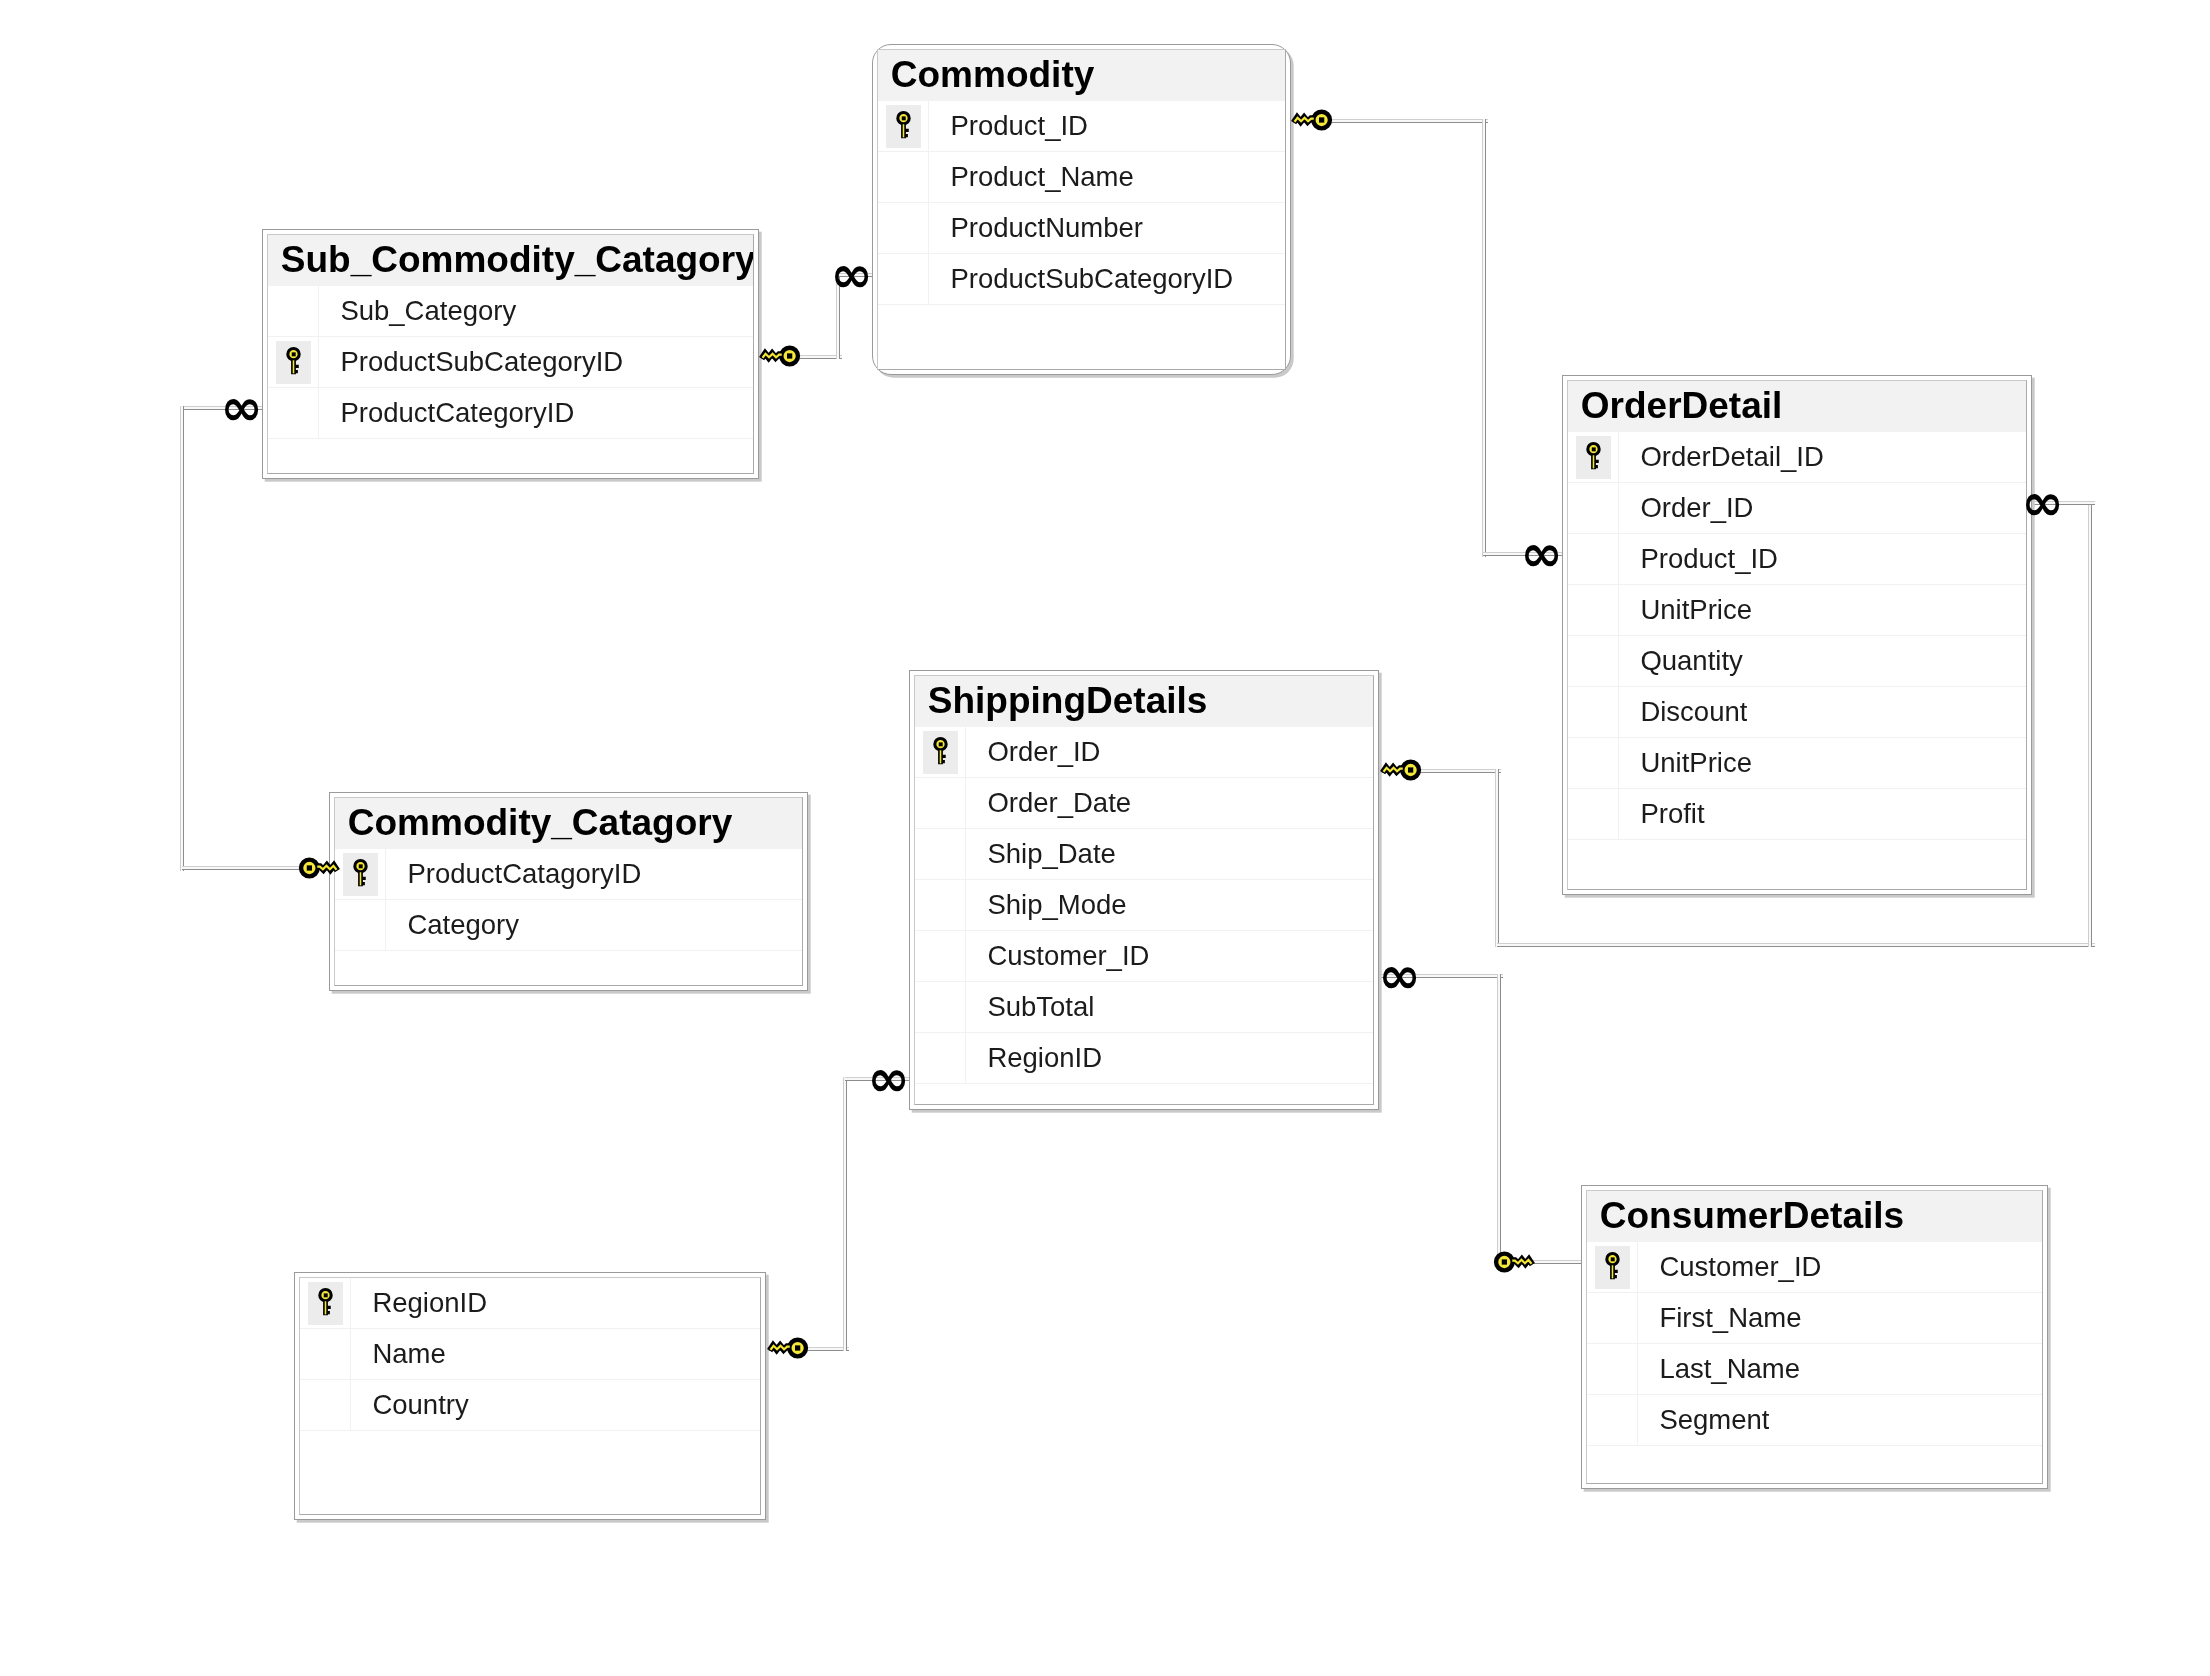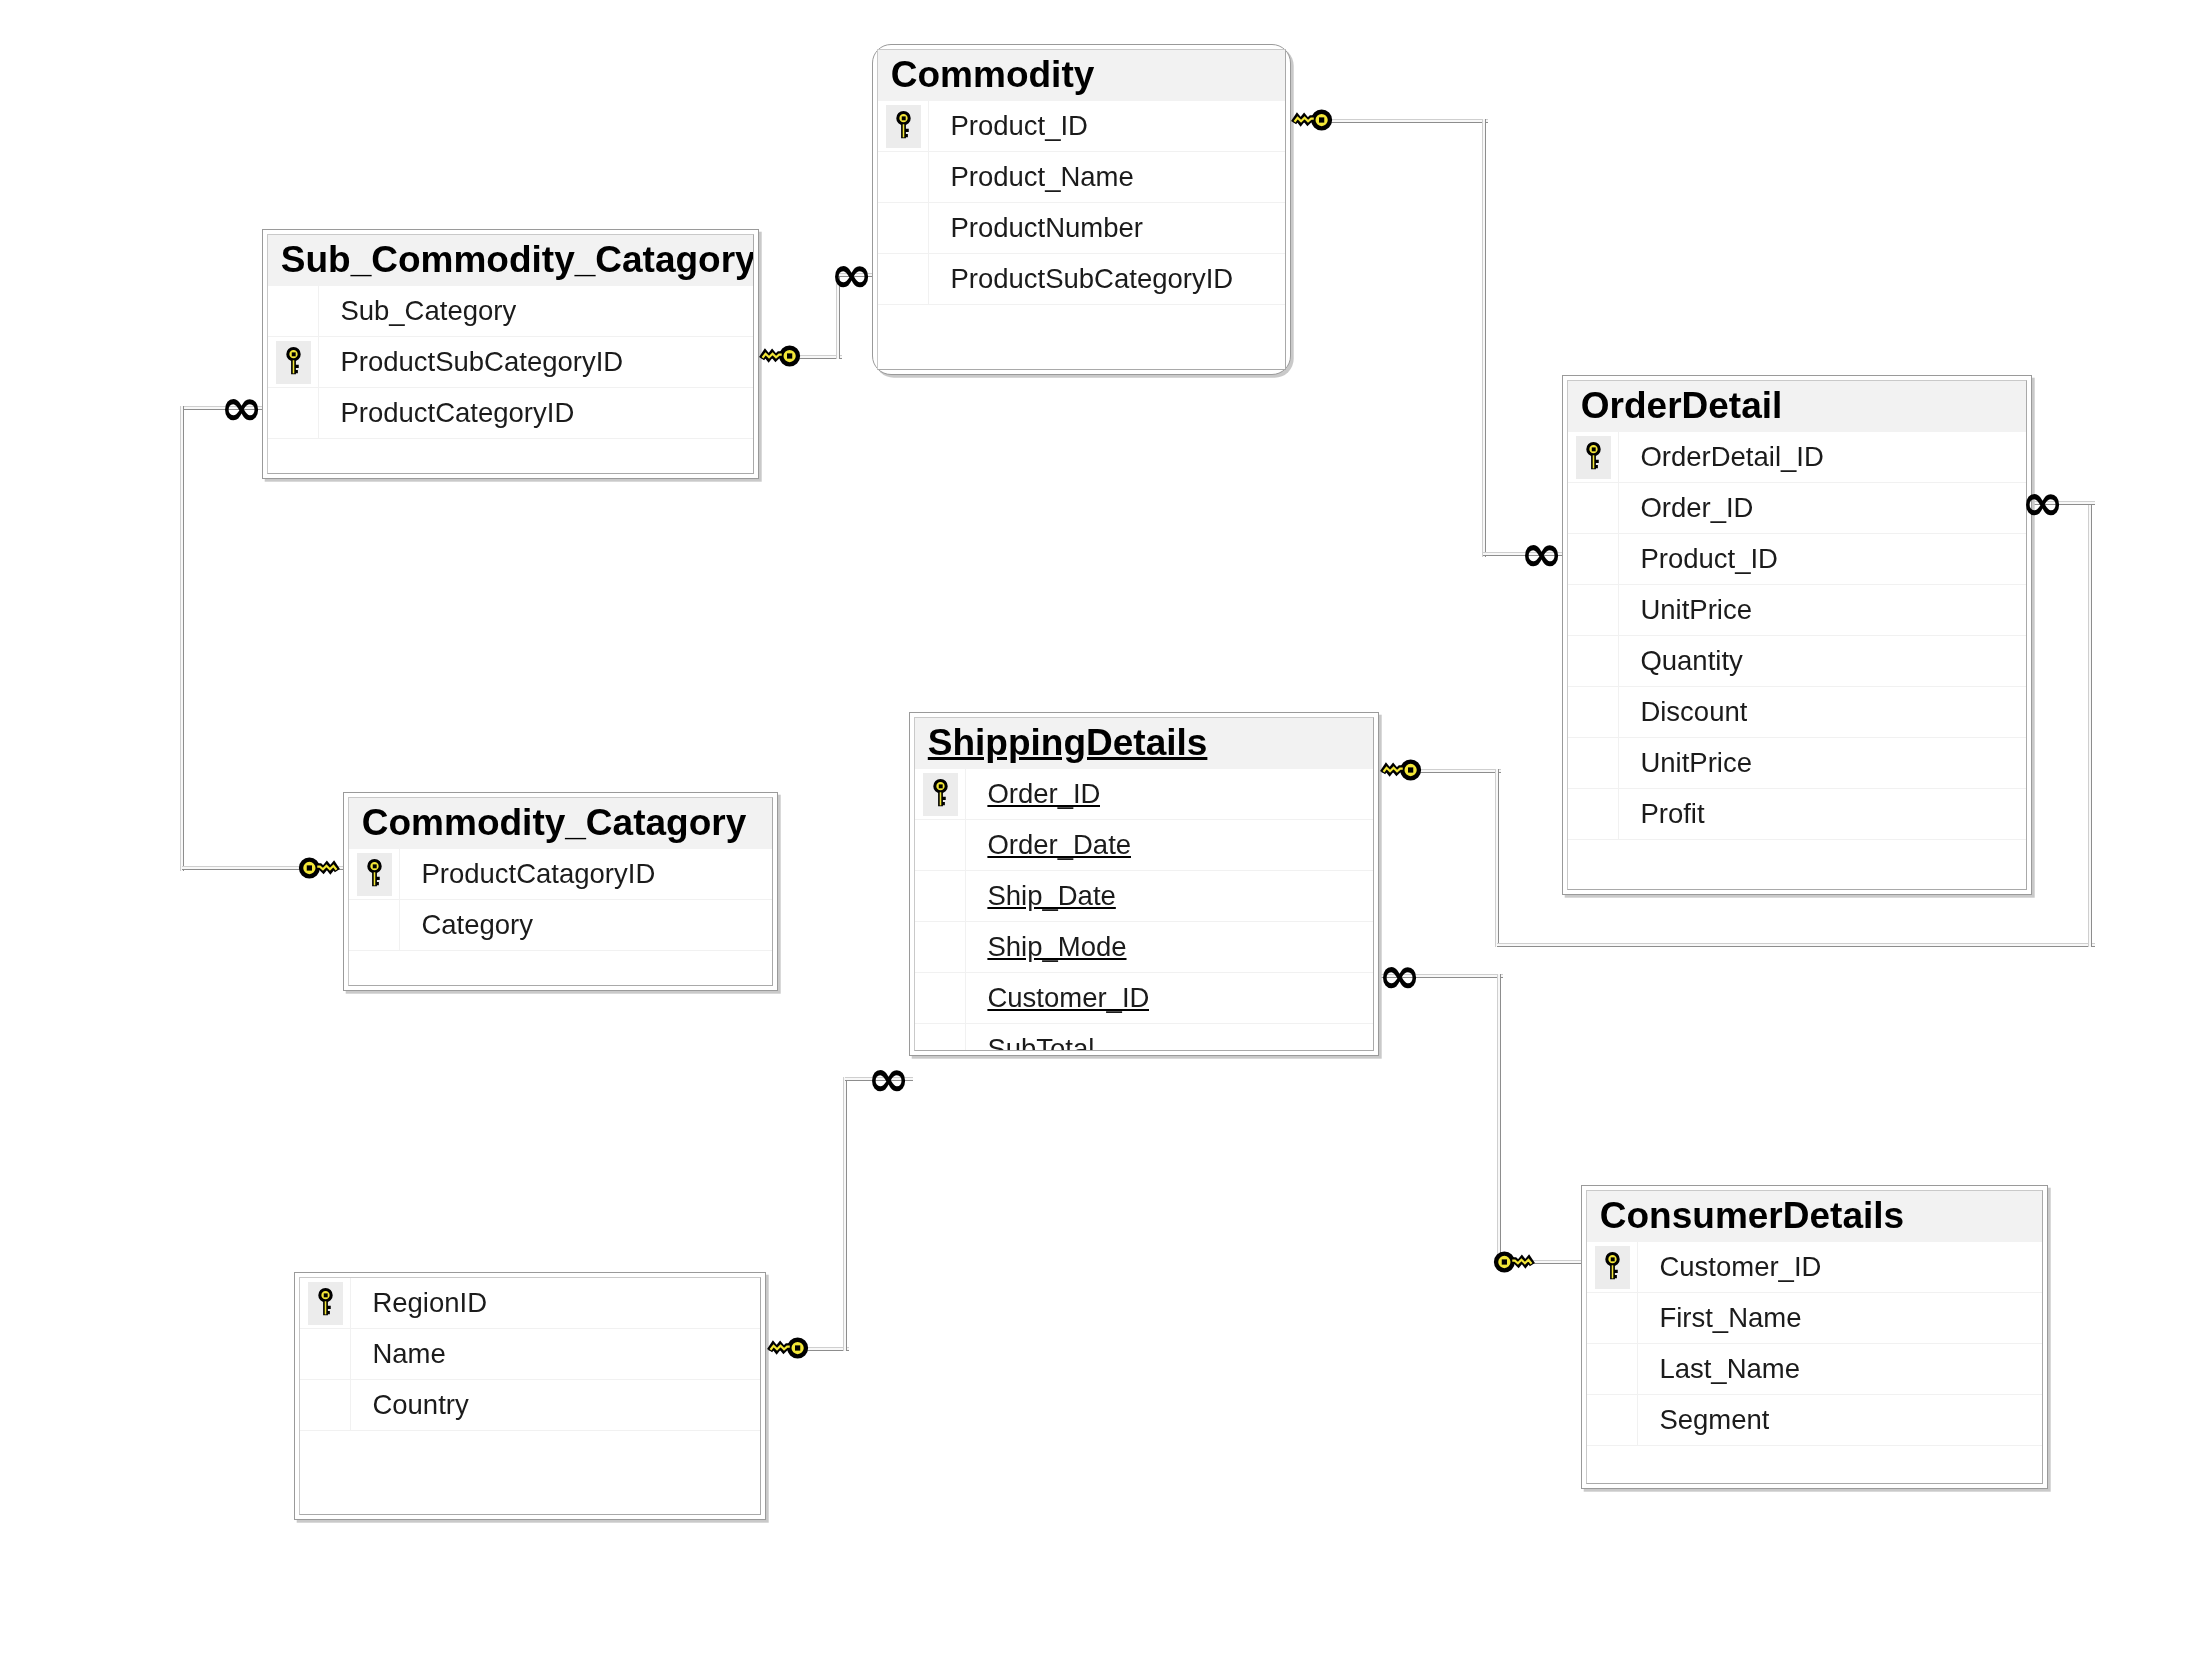--- a/index.html
+++ b/index.html
@@ -194,21 +194,21 @@
           <div class="cell-icon"></div>
           <div class="cell-name">UnitPrice</div>
         </div>
         <div class="tbl-row">
           <div class="cell-icon"></div>
           <div class="cell-name">Profit</div>
         </div>
         <div class="tbl-fill"></div>
       </div>
     </div>
-    <div class="tbl" style="left: 909px; top: 712px; width: 470px; height: 344px; text-decoration: underline;">
+    <div class="tbl" style="left: 909px; top: 670px; width: 470px; height: 440px;">
       <div class="tbl-inner">
         <div class="tbl-title">ShippingDetails</div>
         <div class="tbl-row">
           <div class="cell-icon">
             <div class="keybox">
               <svg width="21" height="32" viewBox="0 0 24 36">
                 <circle cx="12" cy="9" r="6.5" fill="#f3e738" stroke="#000" stroke-width="3.5"></circle>
                 <rect x="10" y="7" width="4.5" height="4.5" fill="#000"></rect>
                 <path d="M12 15 V32" stroke="#000" stroke-width="5.5"></path>
                 <path d="M12 23 h6 M12 29 h5" stroke="#000" stroke-width="3.5"></path>
@@ -238,21 +238,21 @@
           <div class="cell-icon"></div>
           <div class="cell-name">SubTotal</div>
         </div>
         <div class="tbl-row">
           <div class="cell-icon"></div>
           <div class="cell-name">RegionID</div>
         </div>
         <div class="tbl-fill"></div>
       </div>
     </div>
-    <div class="tbl" style="left: 343px; top: 792px; width: 435px; height: 199px;">
+    <div class="tbl" style="left: 329px; top: 792px; width: 479px; height: 199px;">
       <div class="tbl-inner">
         <div class="tbl-title">Commodity_Catagory</div>
         <div class="tbl-row">
           <div class="cell-icon">
             <div class="keybox">
               <svg width="21" height="32" viewBox="0 0 24 36">
                 <circle cx="12" cy="9" r="6.5" fill="#f3e738" stroke="#000" stroke-width="3.5"></circle>
                 <rect x="10" y="7" width="4.5" height="4.5" fill="#000"></rect>
                 <path d="M12 15 V32" stroke="#000" stroke-width="5.5"></path>
                 <path d="M12 23 h6 M12 29 h5" stroke="#000" stroke-width="3.5"></path>

